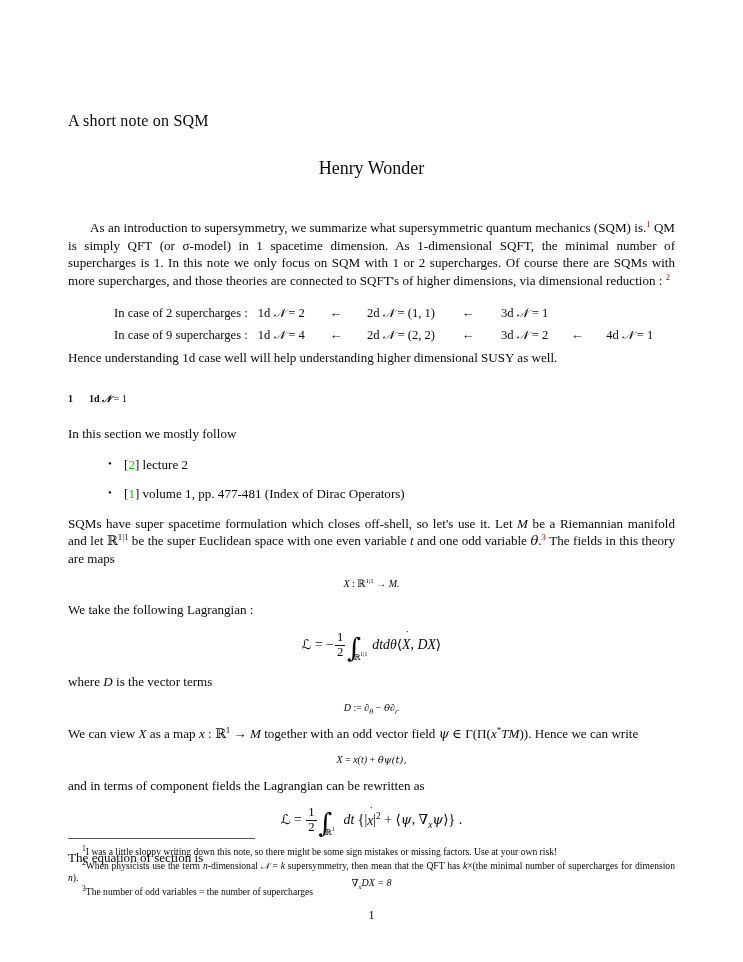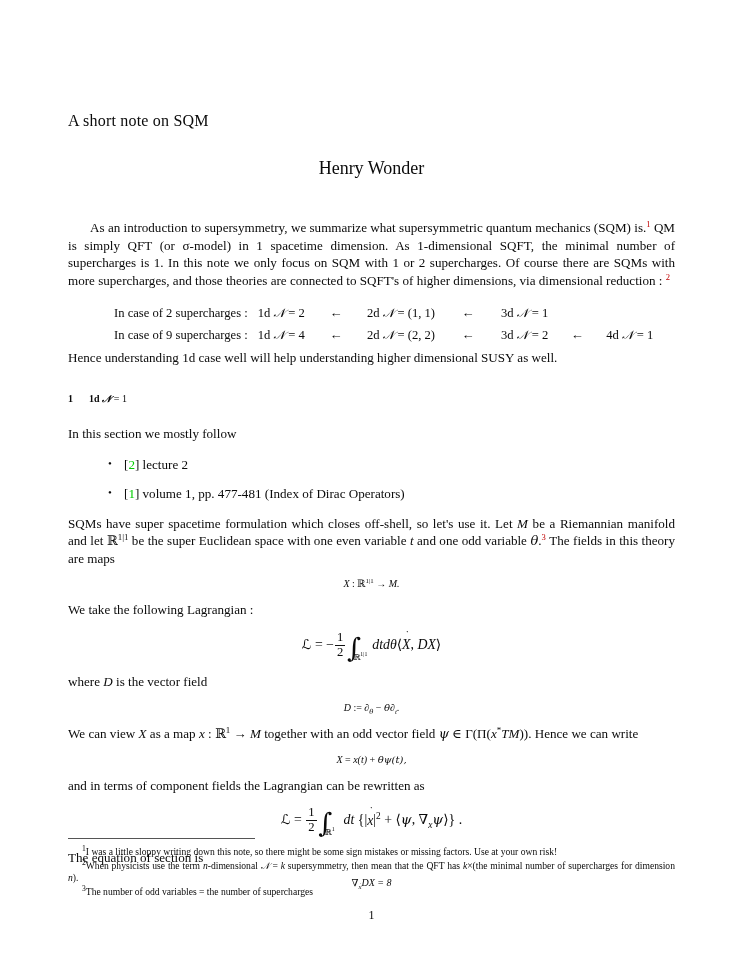--- a/index.html
+++ b/index.html
@@ -269,21 +269,21 @@
     </ul>
 
     <p class="para" style="margin-top:13px;"><span>SQMs have super spacetime formulation which closes off-shell, so let's use it. Let </span><span class="mi">M</span><span> be a Riemannian manifold and let </span><span class="bb">ℝ</span><span class="sup">1|1</span><span> be the super Euclidean space with one even variable </span><span class="mi">t</span><span> and one odd variable </span><span class="greek">θ</span><span>.</span><span class="fn-ref">3</span><span> The fields in this theory are maps</span></p>
 
     <div class="display-eq"><span class="mi">X</span> <span>:</span> <span class="bb">ℝ</span><span class="sup">1|1</span> <span>→</span> <span class="mi">M.</span></div>
 
     <p class="para after-eq">We take the following Lagrangian :</p>
 
     <div class="display-eq big"><span class="scr">ℒ</span> <span>=</span> <span>−</span><span class="frac"><span class="num-part">1</span><span class="den-part">2</span></span><span class="int-wrap"><span class="intsign">∫</span><span class="int-sub"><span class="bb">ℝ</span><span class="sup">1|1</span></span></span><span class="mi">dtdθ</span><span>⟨</span><span class="mi dotacc"><span class="dotmark">˙</span><span>X</span></span><span>,</span> <span class="mi">DX</span><span>⟩</span></div>
 
-    <p class="para after-eq"><span>where </span><span class="mi">D</span><span> is the vector field</span></p>
+    <p class="para after-eq"><span>where </span><span class="mi">D</span><span> is the vector terms</span></p>
 
     <div class="display-eq"><span class="mi">D</span> <span>:=</span> <span class="mi">∂</span><span class="sub greek">θ</span> <span>−</span> <span class="greek">θ</span><span class="mi">∂</span><span class="sub mi">t</span><span>.</span></div>
 
     <p class="para after-eq"><span>We can view </span><span class="mi">X</span><span> as a map </span><span class="mi">x</span><span> : </span><span class="bb">ℝ</span><span class="sup">1</span> <span>→</span> <span class="mi">M</span><span> together with an odd vector field </span><span class="greek">ψ</span><span> ∈ Γ(Π(</span><span class="mi">x</span><span class="sup">*</span><span class="mi">TM</span><span>)). Hence we can write</span></p>
 
     <div class="display-eq"><span class="mi">X</span> <span>=</span> <span class="mi">x(t)</span> <span>+</span> <span class="greek">θ</span><span class="greek">ψ(t),</span></div>
 
     <p class="para after-eq">and in terms of component fields the Lagrangian can be rewritten as</p>
 
     <div class="display-eq big"><span class="scr">ℒ</span> <span>=</span> <span class="frac"><span class="num-part">1</span><span class="den-part">2</span></span><span class="int-wrap"><span class="intsign">∫</span><span class="int-sub"><span class="bb">ℝ</span><span class="sup">1</span></span></span><span class="mi">dt</span> <span>{</span><span>|</span><span class="mi dotacc"><span class="dotmark">˙</span><span>x</span></span><span>|</span><span class="sup">2</span> <span>+</span> <span>⟨</span><span class="greek">ψ</span><span>,</span> <span>∇</span><span class="sub mi">x</span><span class="greek">ψ</span><span>⟩</span><span>}</span> <span>.</span></div>

